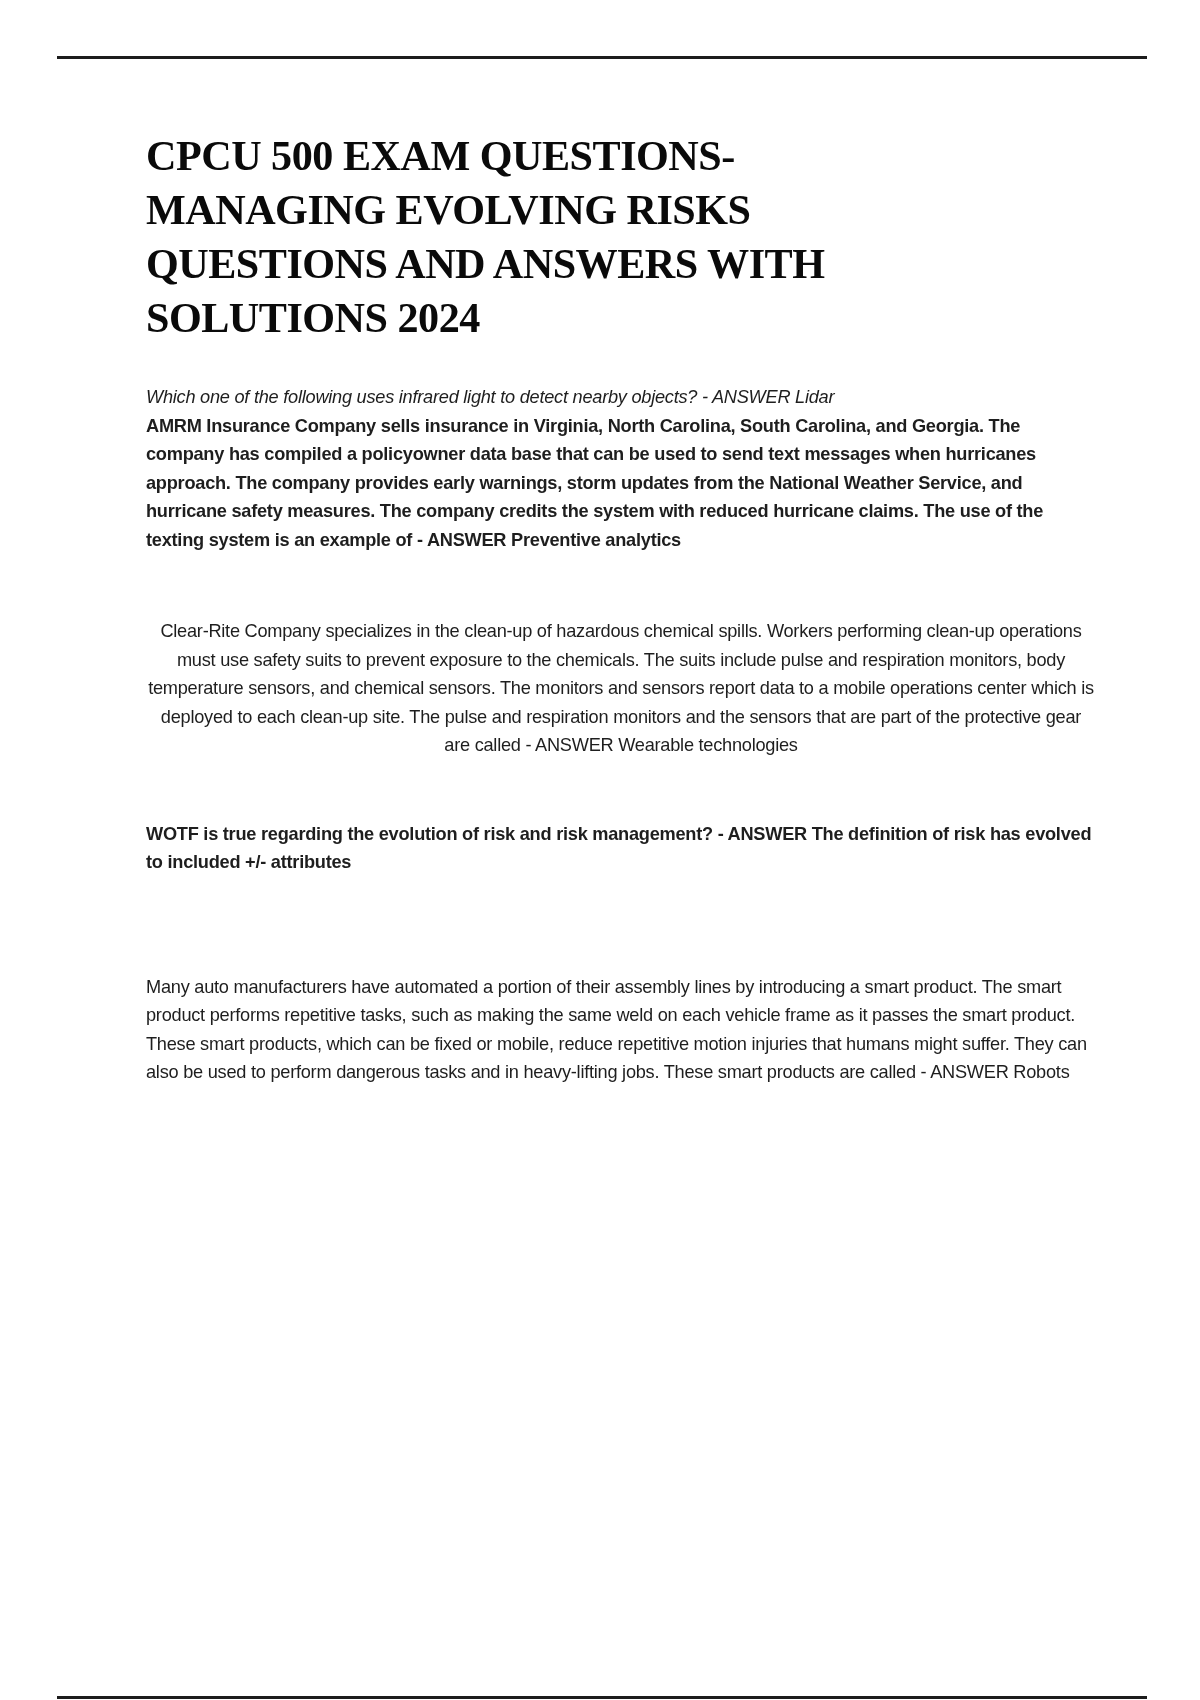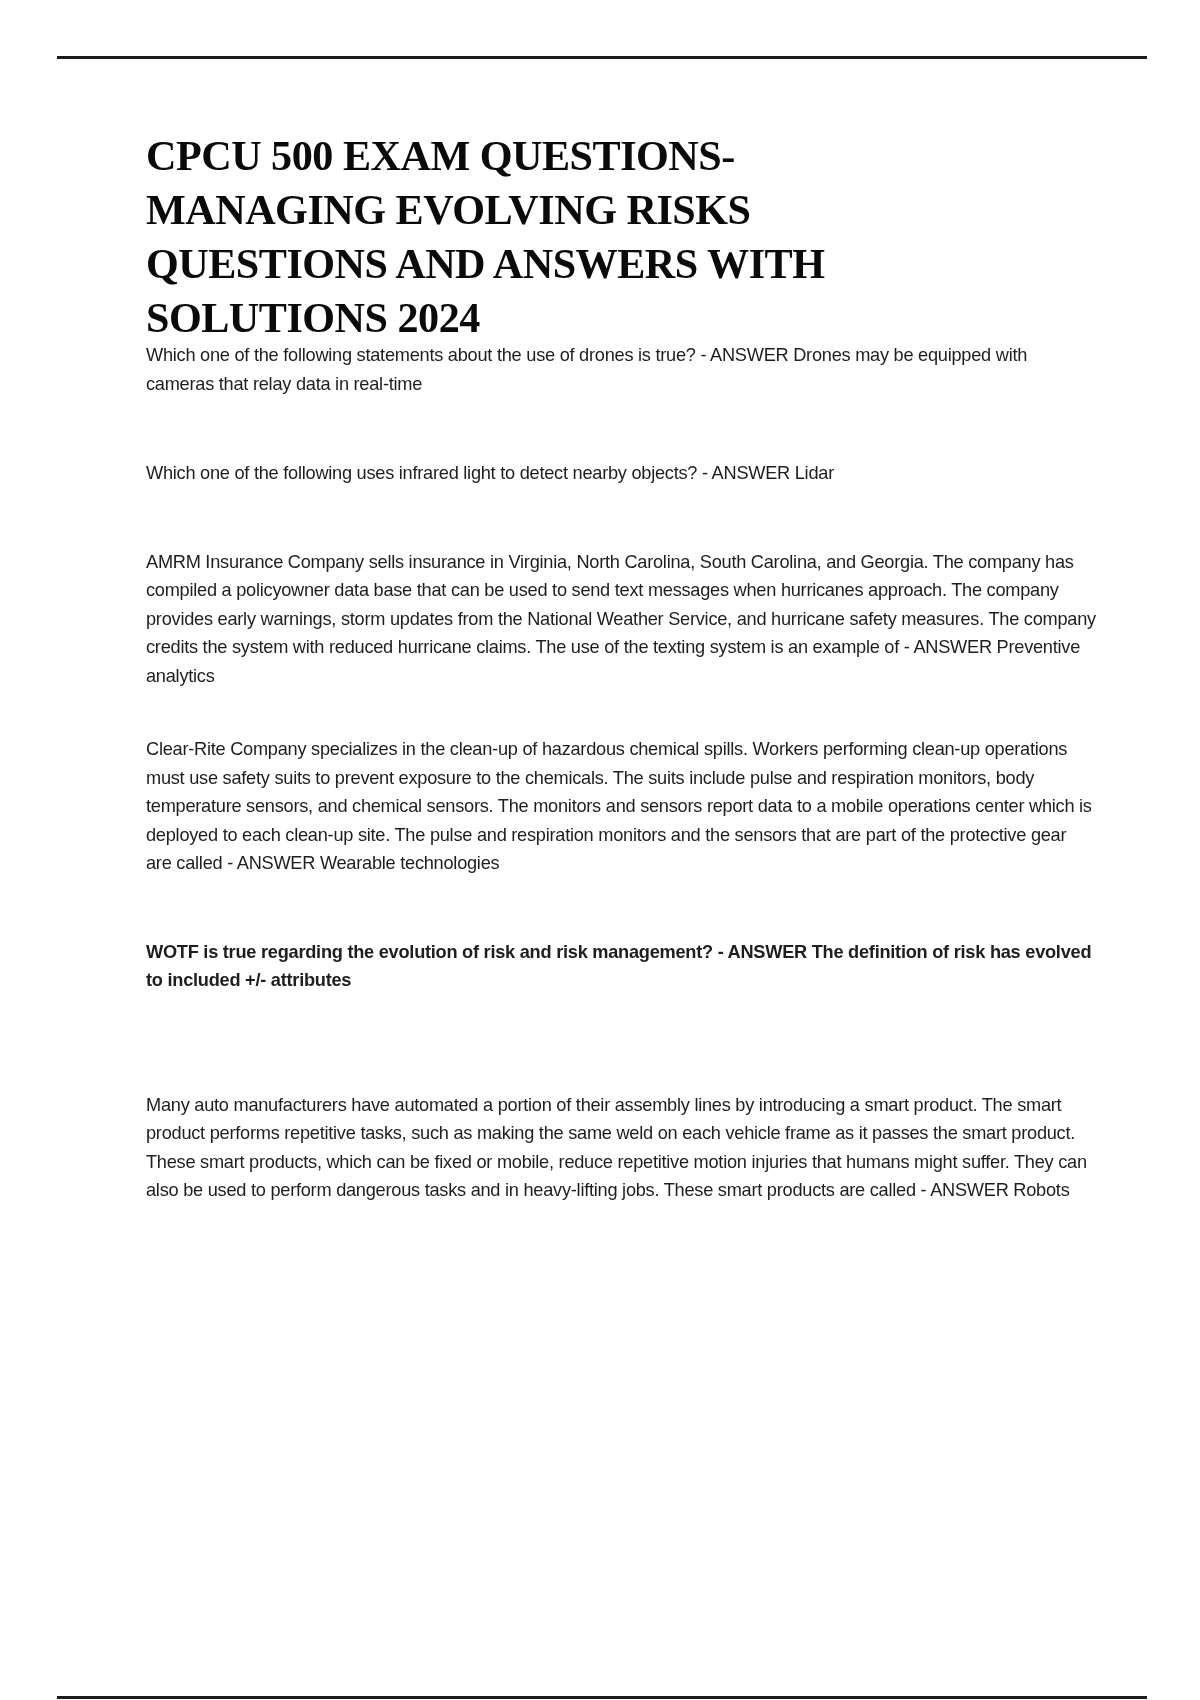--- a/index.html
+++ b/index.html
@@ -58,33 +58,30 @@
 <div class="rule top"></div>
 
 <div class="content">
   <h1 class="title">
     <span>CPCU 500 EXAM QUESTIONS-</span><br>
     <span>MANAGING EVOLVING RISKS</span><br>
     <span>QUESTIONS AND ANSWERS WITH</span><br>
     <span>SOLUTIONS 2024</span>
   </h1>
 
-  <p class="qa" style="margin-top:-4px;">
-    <span>Which one of the following statements about the use of drones is true?</span><span class="sep"> - ANSWER </span><span class="answer">Drones may be equipped with cameras that relay data in real-time</span>
-  </p>
 
-  <p class="qa" style="margin-top:61px;">
+  <p class="qa" style="margin-top:38px;font-style:italic;">
     <span>Which one of the following uses infrared light to detect nearby objects?</span><span class="sep"> - ANSWER </span><span class="answer">Lidar</span>
   </p>
 
-  <p class="qa" style="margin-top:60px;">
+  <p class="qa" style="font-weight:bold;">
     <span>AMRM Insurance Company sells insurance in Virginia, North Carolina, South Carolina, and Georgia. The company has compiled a policyowner data base that can be used to send text messages when hurricanes approach. The company provides early warnings, storm updates from the National Weather Service, and hurricane safety measures. The company credits the system with reduced hurricane claims. The use of the texting system is an example of</span><span class="sep"> - ANSWER </span><span class="answer">Preventive analytics</span>
   </p>
 
-  <p class="qa" style="margin-top:45px;">
+  <p class="qa" style="margin-top:63px;text-align:center;">
     <span>Clear-Rite Company specializes in the clean-up of hazardous chemical spills. Workers performing clean-up operations must use safety suits to prevent exposure to the chemicals. The suits include pulse and respiration monitors, body temperature sensors, and chemical sensors. The monitors and sensors report data to a mobile operations center which is deployed to each clean-up site. The pulse and respiration monitors and the sensors that are part of the protective gear are called</span><span class="sep"> - ANSWER </span><span class="answer">Wearable technologies</span>
   </p>
 
 
   <p class="qa" style="margin-top:60px;font-weight:bold;">
     <span>WOTF is true regarding the evolution of risk and risk management?</span><span class="sep"> - ANSWER </span><span class="answer">The definition of risk has evolved to included +/- attributes</span>
   </p>
 
   <p class="qa" style="margin-top:96px;">
     <span>Many auto manufacturers have automated a portion of their assembly lines by introducing a smart product. The smart product performs repetitive tasks, such as making the same weld on each vehicle frame as it passes the smart product. These smart products, which can be fixed or mobile, reduce repetitive motion injuries that humans might suffer. They can also be used to perform dangerous tasks and in heavy-lifting jobs. These smart products are called</span><span class="sep"> - ANSWER </span><span class="answer">Robots</span>

